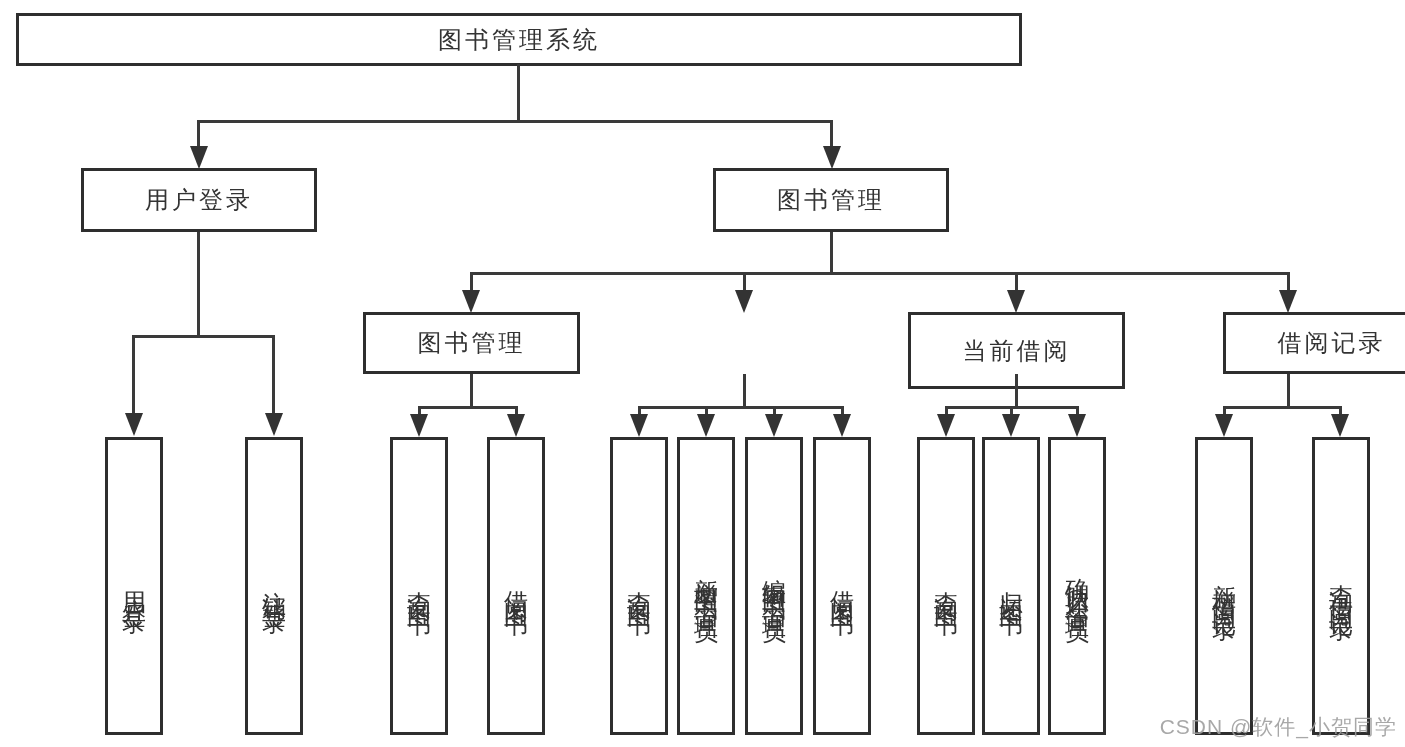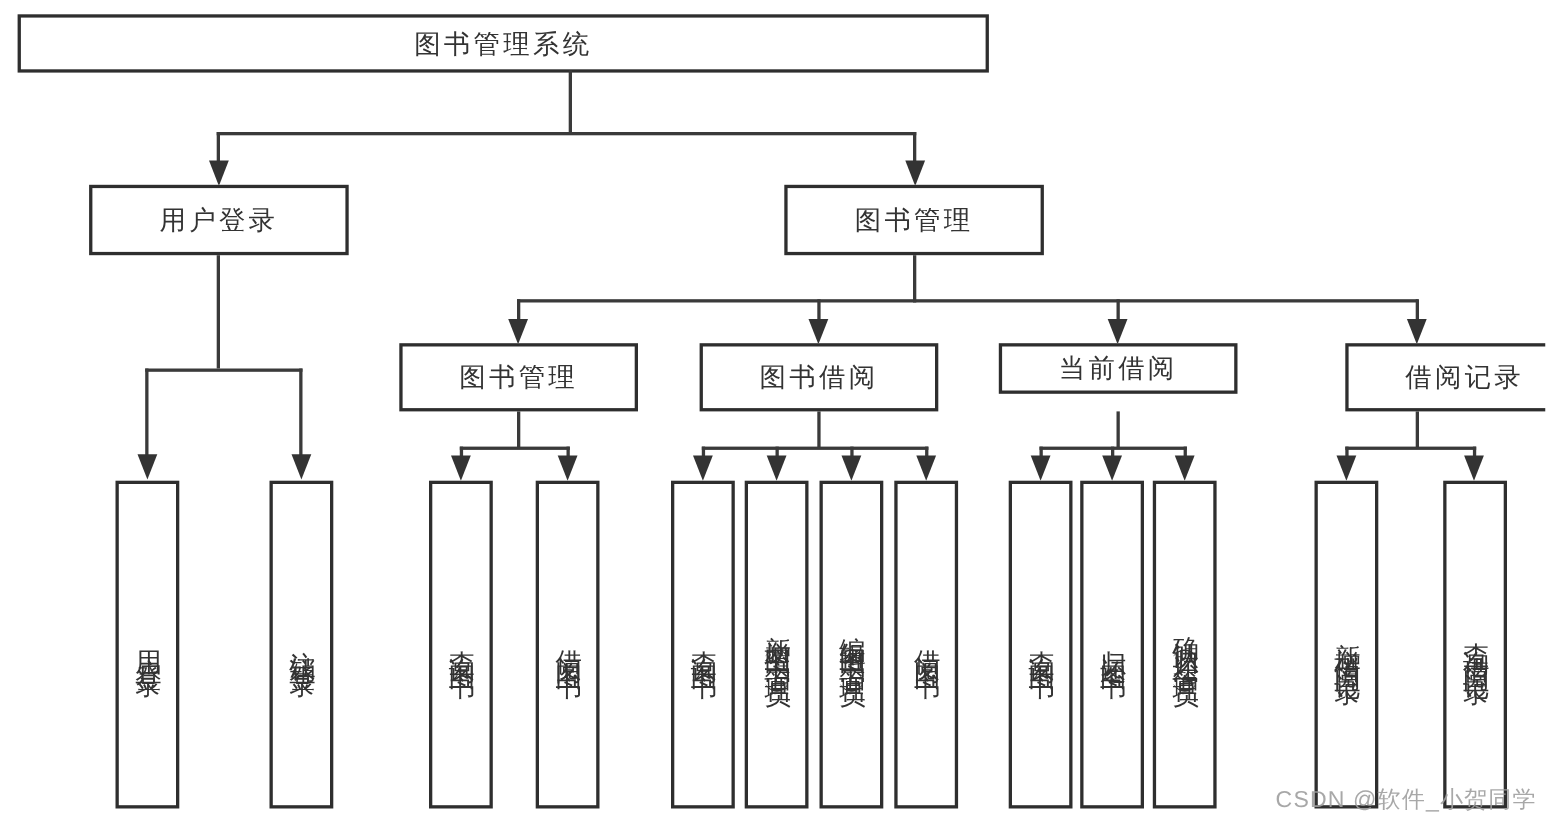--- a/index.html
+++ b/index.html
@@ -27,21 +27,21 @@
   .watermark{
     position:absolute;right:8px;bottom:6px;font-size:21px;letter-spacing:1px;
     color:rgba(158,158,158,0.9);white-space:nowrap;margin-left:28px;
   }
 </style>
 </head>
 <body>
 
 <div id="stage">
 
-  <div class="box hbox" style="left:16px;top:13px;width:883px;height:53px;">
+  <div class="box hbox" style="left:16px;top:13px;width:1006px;height:53px;">
     <span>图书管理系统</span>
   </div>
 
   <div class="line" style="left:517px;top:64px;width:3px;height:58px;"></div>
   <div class="line" style="left:197px;top:120px;width:636px;height:3px;"></div>
   <div class="line" style="left:197px;top:120px;width:3px;height:28px;"></div>
   <div class="arrow" style="left:190px;top:146px;"></div>
   <div class="line" style="left:830px;top:120px;width:3px;height:28px;"></div>
   <div class="arrow" style="left:823px;top:146px;"></div>
 
@@ -66,24 +66,21 @@
   <div class="line" style="left:743px;top:272px;width:3px;height:20px;"></div>
   <div class="arrow" style="left:735px;top:290px;"></div>
   <div class="line" style="left:1015px;top:272px;width:3px;height:20px;"></div>
   <div class="arrow" style="left:1007px;top:290px;"></div>
   <div class="line" style="left:1287px;top:272px;width:3px;height:20px;"></div>
   <div class="arrow" style="left:1279px;top:290px;"></div>
 
   <div class="box hbox" style="left:363px;top:312px;width:217px;height:62px;">
     <span>图书管理</span>
   </div>
-  <div class="box hbox" style="left:636px;top:312px;width:217px;height:62px;">
-    <span>图书借阅</span>
-  </div>
-  <div class="box hbox" style="left:908px;top:312px;width:217px;height:46px;">
+  <div class="box hbox" style="left:908px;top:312px;width:217px;height:77px;">
     <span>当前借阅</span>
   </div>
   <div class="box hbox" style="left:1180px;top:312px;width:217px;height:62px;margin-left:43px;">
     <span>借阅记录</span>
   </div>
 
   <div class="line" style="left:470px;top:374px;width:3px;height:34px;"></div>
   <div class="line" style="left:418px;top:406px;width:100px;height:3px;"></div>
   <div class="line" style="left:418px;top:406px;width:3px;height:10px;"></div>
   <div class="arrow" style="left:410px;top:414px;"></div>

